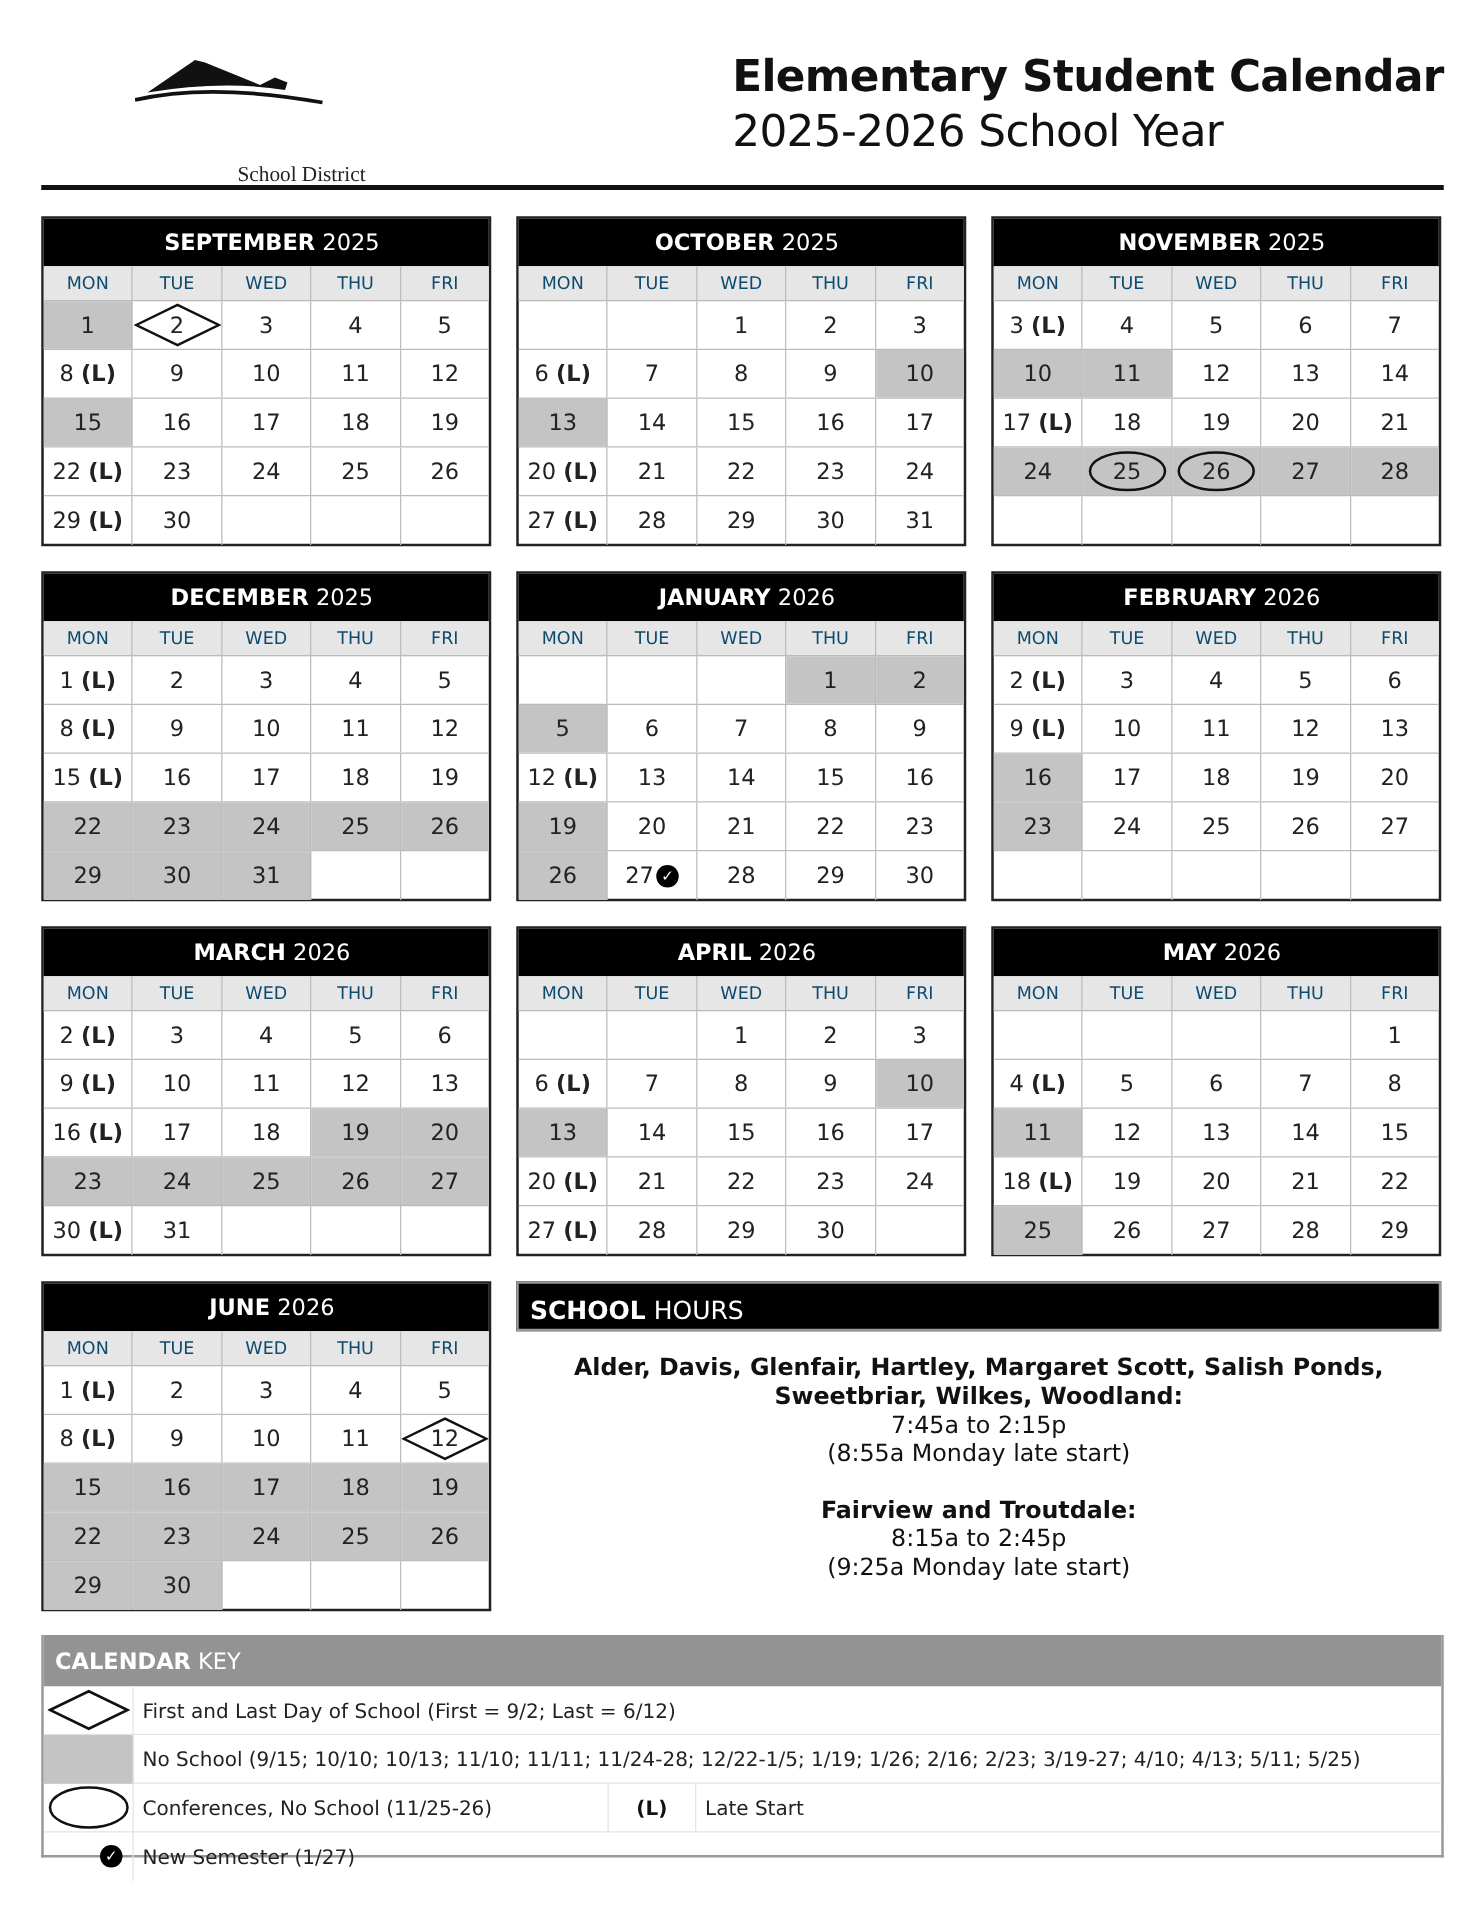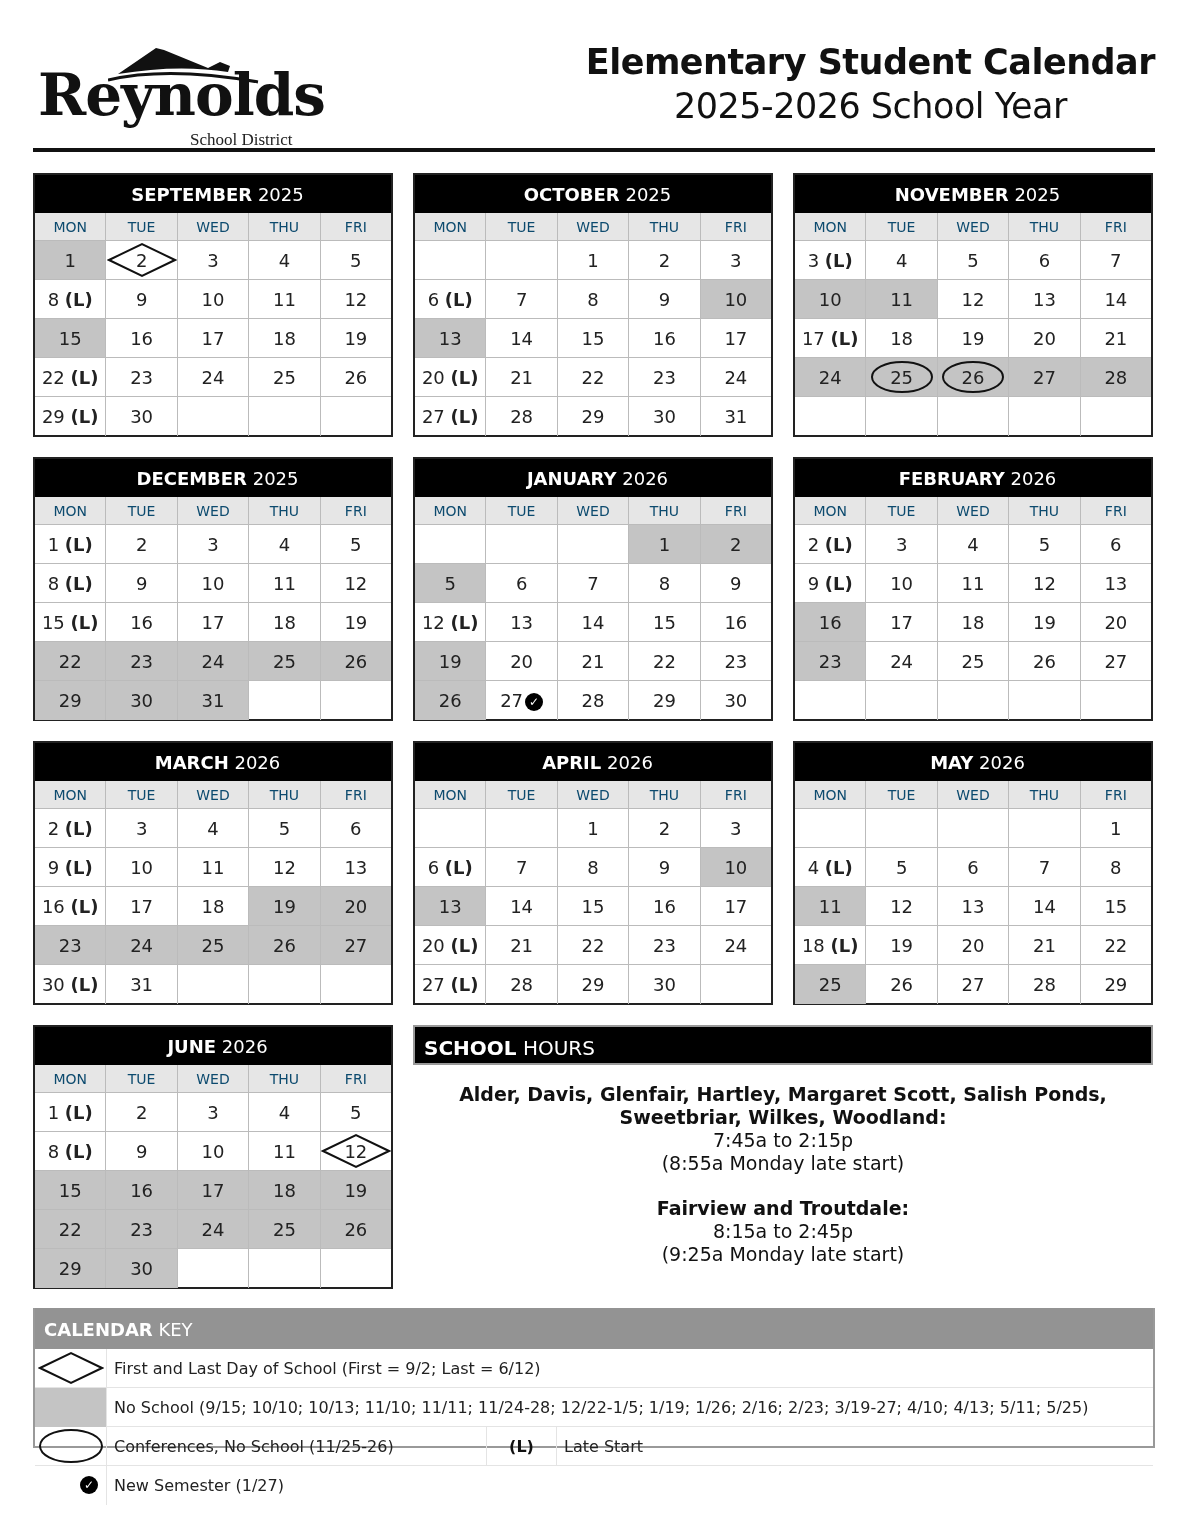--- a/index.html
+++ b/index.html
@@ -5,21 +5,21 @@
   * { box-sizing: border-box; margin: 0; padding: 0; }
   html, body { width: 1187px; height: 1536px; background: #ffffff; }
   body { font-family: "DejaVu Sans", sans-serif; color: #111; position: relative; overflow: hidden; }
 
   
   .header { position: absolute; left: 33px; top: 30px; width: 1122px; height: 122px; }
   .logo { position: absolute; left: 5px; top: 14px; width: 280px; height: 95px; }
   .logo-word { position: absolute; left: 0; top: 22px; font-family: "DejaVu Serif", serif; font-size: 58px; font-weight: bold; letter-spacing: -1px; color: #111; line-height: 1; }
   .logo-sub { position: absolute; left: 152px; top: 86px; font-family: "Liberation Serif", serif; font-size: 17px; color: #222; }
   .logo-mtn { position: absolute; left: 70px; top: 0; }
-  .title-block { position: absolute; right: 0; top: 10px; text-align: center; }
+  .title-block { position: absolute; right: 0; top: 10px; text-align: left; }
   .title-main { font-family: "DejaVu Sans", sans-serif; font-weight: bold; font-size: 35px; letter-spacing: -0.5px; line-height: 44px; }
   .title-sub { font-family: "DejaVu Sans", sans-serif; font-weight: normal; font-size: 35px; letter-spacing: -0.5px; line-height: 44px; }
   .header-rule { position: absolute; left: 0; bottom: 0; width: 1122px; height: 4px; background: #111; }
 
   
   .month { position: absolute; width: 360px; height: 264px; border: 2px solid #222; background: #fff; }
   .month-head { height: 38px; background: #000; color: #fff; font-size: 18px; line-height: 40px; padding-left: 9px; text-align: center; }
   .month-head .mname { font-weight: bold; }
   .month-head .myear { font-weight: normal; }
   .dow-row { display: flex; height: 28px; background: #e6e6e6; border-bottom: 1px solid #bbb; }
@@ -38,21 +38,21 @@
   
   .hours { position: absolute; left: 413px; top: 1025px; width: 740px; height: 262px; }
   .hours-head { height: 40px; background: #000; color: #fff; font-size: 20px; line-height: 42px; padding-left: 9px; border: 2px solid #999; }
   .hours-head .b { font-weight: bold; }
   .hours-body { text-align: center; padding-top: 18px; }
   .hours-body .grp { font-weight: bold; font-size: 19px; line-height: 23px; }
   .hours-body .t { font-size: 19px; line-height: 23px; }
   .hours-body .gap { height: 22px; }
 
   
-  .key { position: absolute; left: 33px; top: 1308px; width: 1122px; height: 140px; border: 2px solid #999; border-top: none; }
+  .key { position: absolute; left: 33px; top: 1308px; width: 1122px; height: 178px; border: 2px solid #999; border-top: none; }
   .key-head { height: 41px; background: #939393; color: #fff; font-size: 18px; line-height: 43px; padding-left: 9px; }
   .key-head .b { font-weight: bold; }
   .key-row { position: relative; height: 39px; border-bottom: 1px solid #e4e4e4; display: flex; align-items: center; }
   .key-row:last-child { border-bottom: none; }
   .key-sym { width: 72px; height: 39px; position: relative; border-right: 1px solid #e4e4e4; flex-shrink: 0; }
   .key-sym.gray { background: #c4c4c4; }
   .key-sym svg { position: absolute; left: 50%; top: 50%; transform: translate(-50%, -50%); }
   .key-text { font-size: 16px; padding-left: 7px; color: #222; }
   .key-split { display: flex; width: 100%; height: 100%; align-items: center; }
   .key-left { width: 452px; height: 100%; display: flex; align-items: center; border-right: 1px solid #e4e4e4; }
@@ -61,21 +61,20 @@
 </style>
 </head>
 <body>
 
 <div class="header">
   <div class="logo">
     <svg class="logo-mtn" width="160" height="40" viewBox="0 0 160 40">
       <path d="M10 30 L48 4 L56 6 L100 24 L112 18 L122 22 L120 28 Q70 20 10 30 Z" fill="#111"></path>
       <path d="M0 36 Q60 22 150 38" stroke="#111" stroke-width="3" fill="none"></path>
     </svg>
-    <span class="logo-word">Reynolds</span>
     <span class="logo-sub">School District</span>
   </div>
   <div class="title-block">
     <div class="title-main">Elementary Student Calendar</div>
     <div class="title-sub">2025-2026 School Year</div>
   </div>
   <div class="header-rule"></div>
 </div>
 
 <div class="month" style="left:33px; top:173px;">

